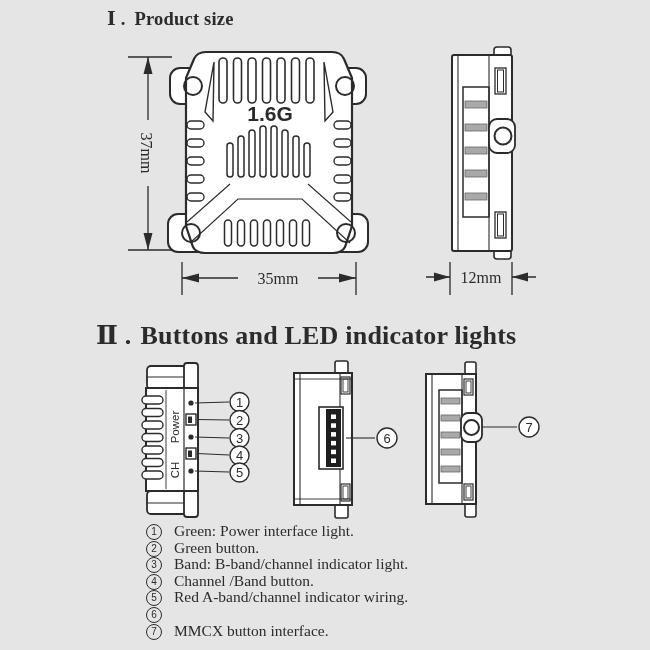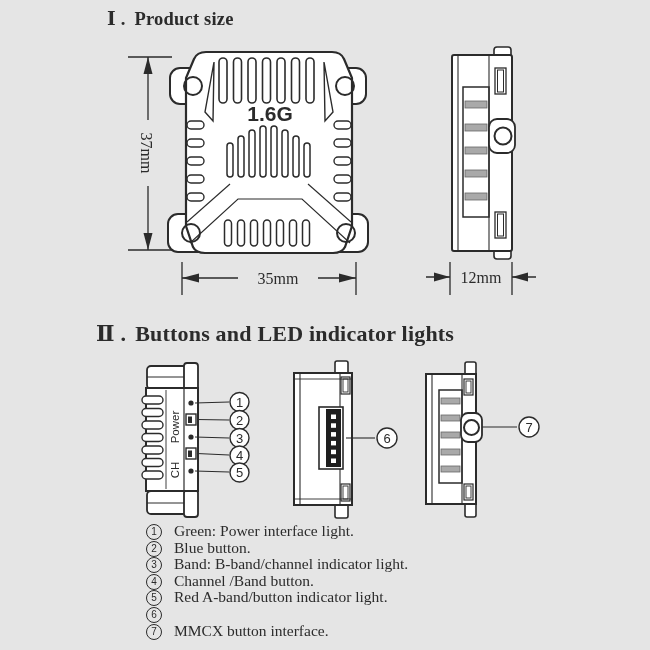--- a/index.html
+++ b/index.html
@@ -1,21 +1,21 @@
 <!DOCTYPE html>
 <html><head>
 <meta charset="utf-8">
 <style>
   html,body{margin:0;padding:0;background:#fff;}
   #page{position:relative;width:650px;height:650px;background:#e5e5e5;overflow:hidden;
         font-family:"Liberation Serif","DejaVu Serif",serif;color:#2b2b2b;}
   .heading{position:absolute;font-weight:bold;white-space:nowrap;letter-spacing:0.2px;}
   .heading .numeral{margin-right:9px;}
   #heading-1{left:107px;top:8px;font-size:18.5px;}
-  #heading-2{left:96px;top:320px;font-size:22px;}
+  #heading-2{left:96px;top:320px;font-size:26px;}
   #drawing{position:absolute;left:0;top:0;}
   #legend{position:absolute;left:146px;top:523px;width:400px;}
   .legend-row{display:flex;align-items:flex-start;height:16.6px;}
   .legend-num{flex:0 0 auto;width:14px;height:14px;margin-top:1px;border:1.3px solid #2b2b2b;
               border-radius:50%;display:inline-flex;align-items:center;justify-content:center;
               font-family:"Liberation Sans","DejaVu Sans",sans-serif;font-size:10px;line-height:10px;}
   .legend-text{margin-left:12px;font-size:15.5px;line-height:16.6px;white-space:nowrap;}
   svg text{fill:#2b2b2b;}
   .dim-label{font-size:16px;font-family:"Liberation Serif","DejaVu Serif",serif;}
   .panel-label{font-size:11.5px;font-family:"Liberation Sans","DejaVu Sans",sans-serif;}
@@ -286,33 +286,33 @@
     </g>
   </svg>
 
   <div id="legend">
     <div class="legend-row">
       <span class="legend-num">1</span>
       <span class="legend-text">Green: Power interface light.</span>
     </div>
     <div class="legend-row">
       <span class="legend-num">2</span>
-      <span class="legend-text">Blue button.</span>
+      <span class="legend-text">Green button.</span>
     </div>
     <div class="legend-row">
       <span class="legend-num">3</span>
       <span class="legend-text">Band: B-band/channel indicator light.</span>
     </div>
     <div class="legend-row">
       <span class="legend-num">4</span>
       <span class="legend-text">Channel /Band button.</span>
     </div>
     <div class="legend-row">
       <span class="legend-num">5</span>
-      <span class="legend-text">Red A-band/button indicator light.</span>
+      <span class="legend-text">Red A-band/channel indicator wiring.</span>
     </div>
     <div class="legend-row">
       <span class="legend-num">6</span>
     </div>
     <div class="legend-row">
       <span class="legend-num">7</span>
       <span class="legend-text">MMCX button interface.</span>
     </div>
   </div>
 

